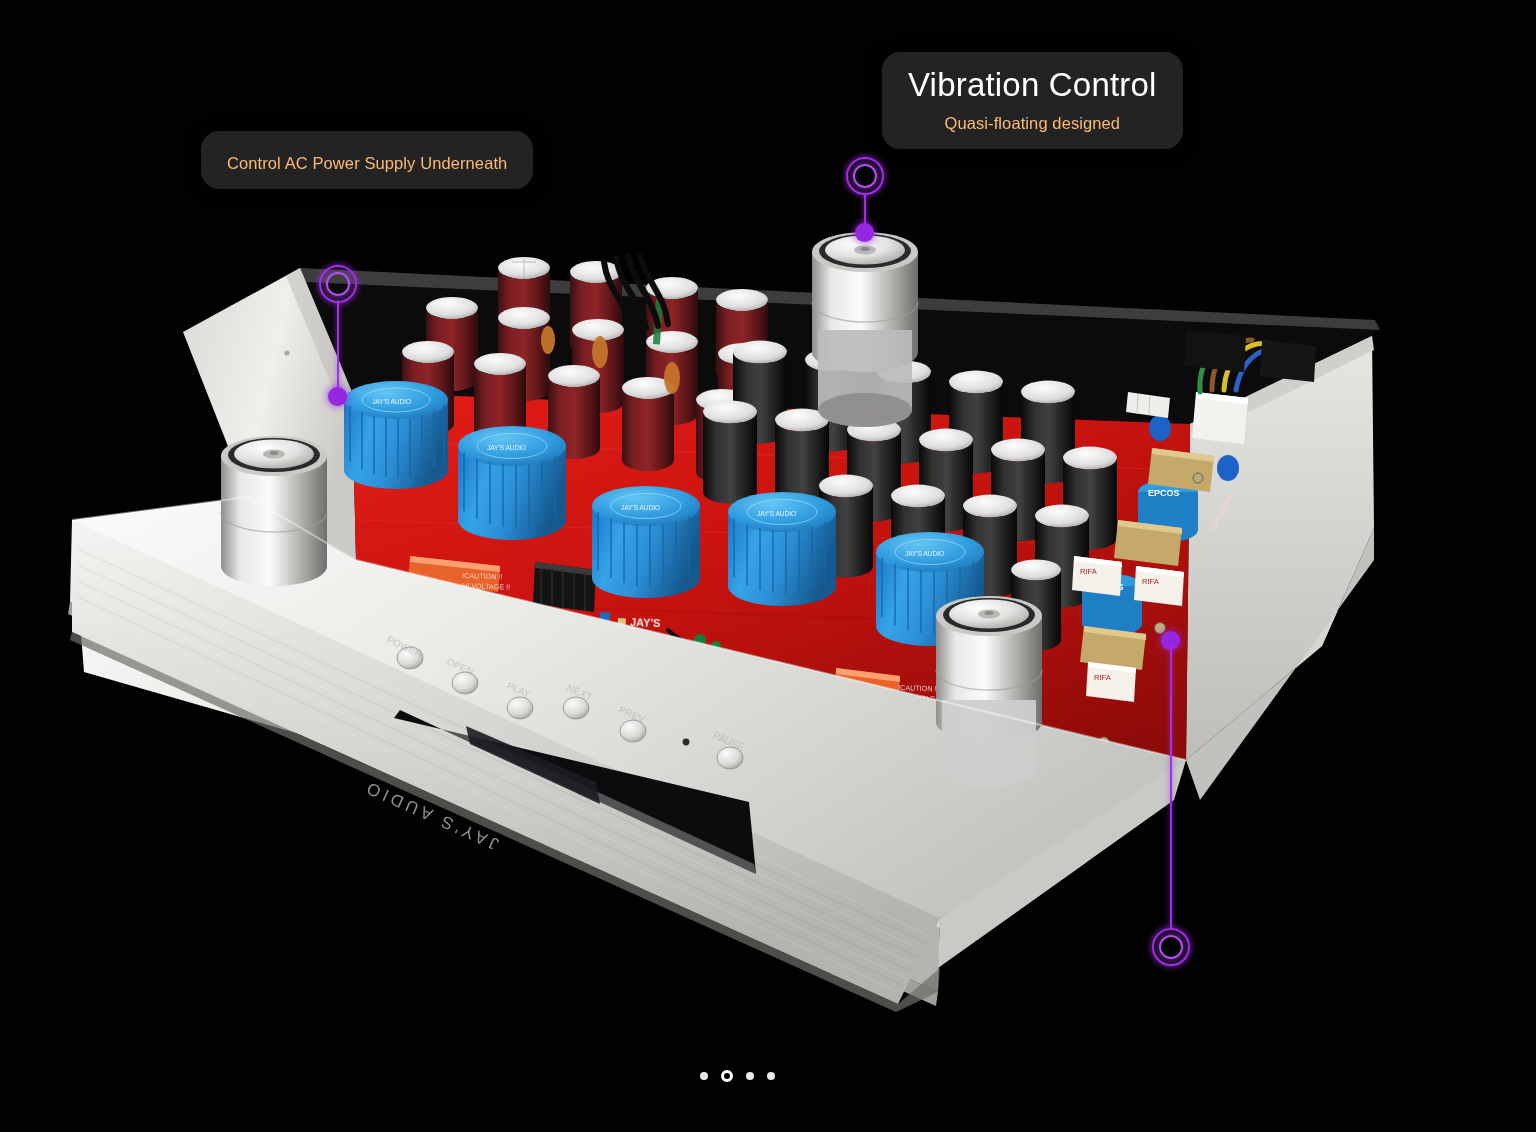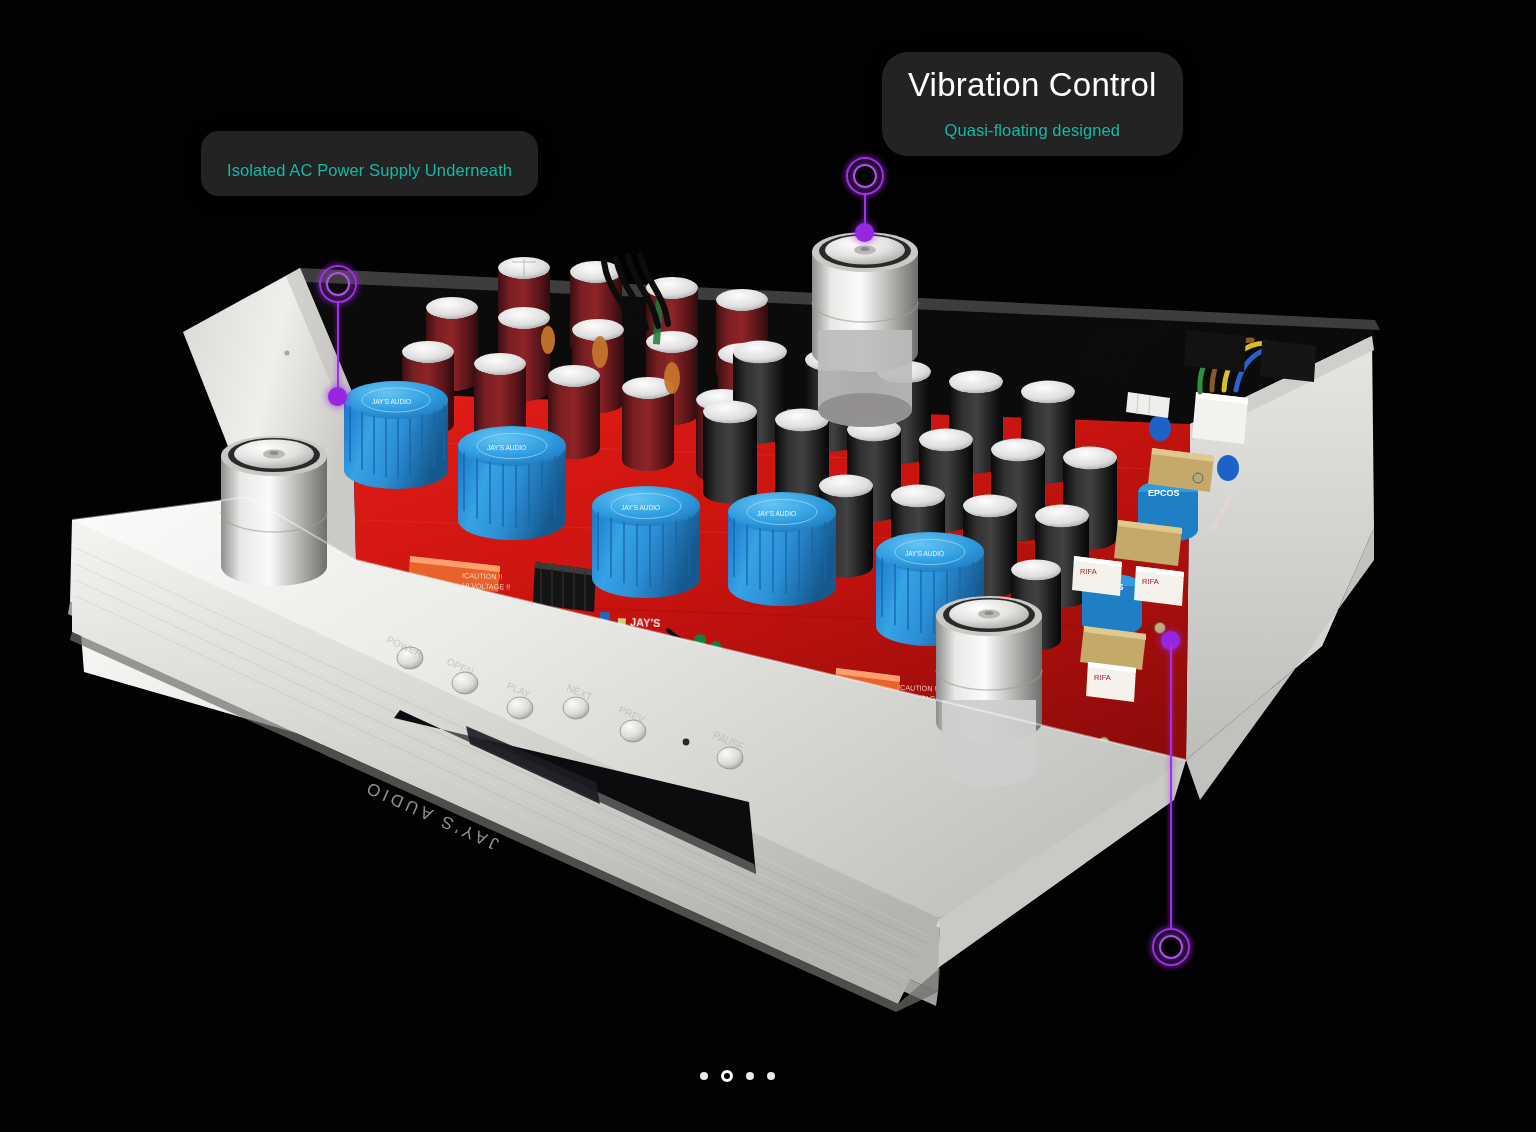--- a/index.html
+++ b/index.html
@@ -33,29 +33,29 @@
   }
   .tip .tip-title {
     color: #ffffff;
     font-size: 33px;
     font-weight: 400;
     letter-spacing: .2px;
     line-height: 1.18;
     white-space: nowrap;
   }
   .tip .tip-sub {
-    color: #14b8a6;
+    color: #fdba74;
     font-size: 16.5px;
     font-weight: 400;
     letter-spacing: .1px;
-    margin-top: 16px;
+    margin-top: 9px;
     white-space: nowrap;
   }
   #tip-encapsulated { left: 201px;  top: 131px; }
-  #tip-vibration    { left: 882px;  top: 52px; border-radius: 26px;  }
+  #tip-vibration    { left: 882px;  top: 52px;  }
   #tip-emi          { left: 902px;  top: 980px; }
 
   
   .marker { position: absolute; }
   .ring-outer {
     position: absolute;
     width: 38px; height: 38px;
     border-radius: 50%;
     border: 2.4px solid #a32fe8;
     box-shadow: 0 0 7px rgba(163,47,232,.85), inset 0 0 5px rgba(163,47,232,.45);
@@ -682,21 +682,21 @@
   </div>
 
   <div class="marker" style="left:1152px; top:631px;">
     <div class="dot" style="left:9px; top:0px;"></div>
     <div class="lead" style="left:17.8px; top:14px; height:283px;"></div>
     <div class="ring-outer" style="top:297px;"></div>
     <div class="ring-inner" style="top:304px;"></div>
   </div>
 
   <div class="tip" id="tip-encapsulated">
-    <div class="tip-sub">Isolated AC Power Supply Underneath</div>
+    <div class="tip-sub">Control AC Power Supply Underneath</div>
   </div>
 
   <div class="tip" id="tip-vibration">
     <div class="tip-title">Vibration Control</div>
     <div class="tip-sub">Quasi-floating designed</div>
   </div>
 
 
   <div id="pagination">
     <div class="pdot"></div>

